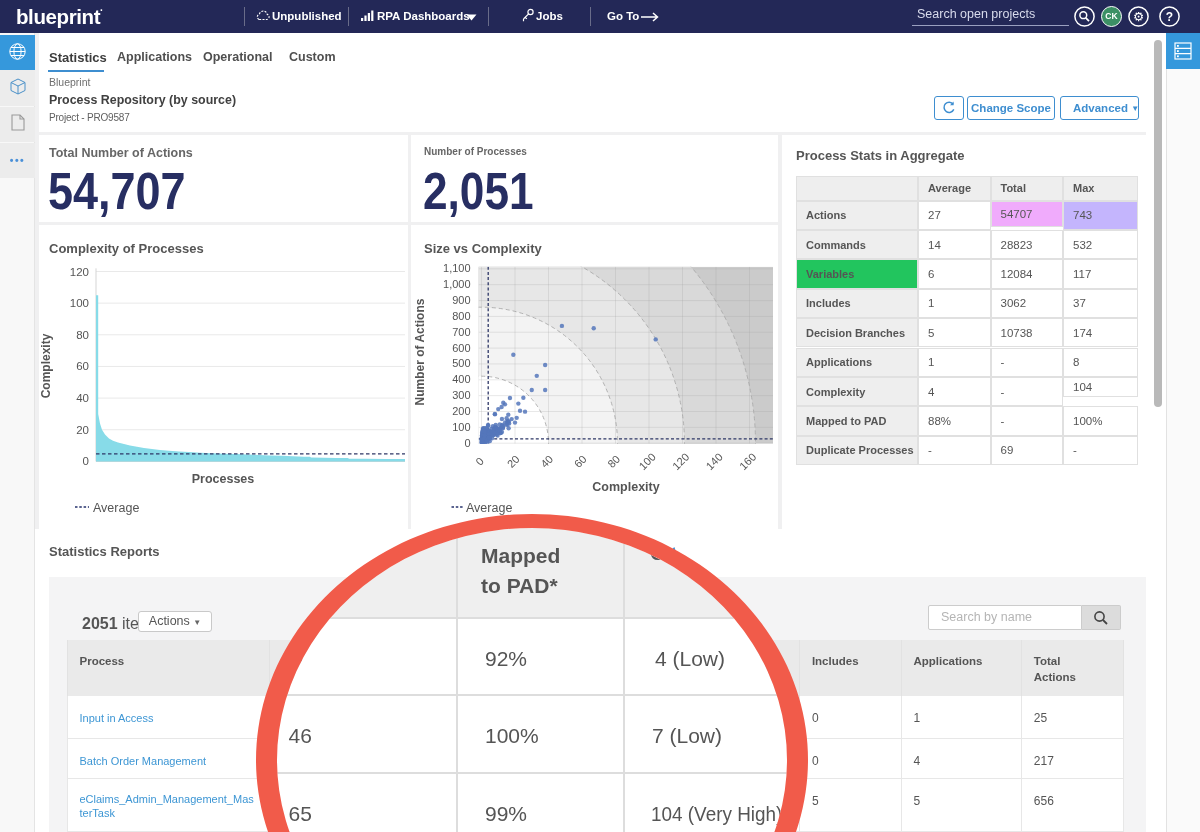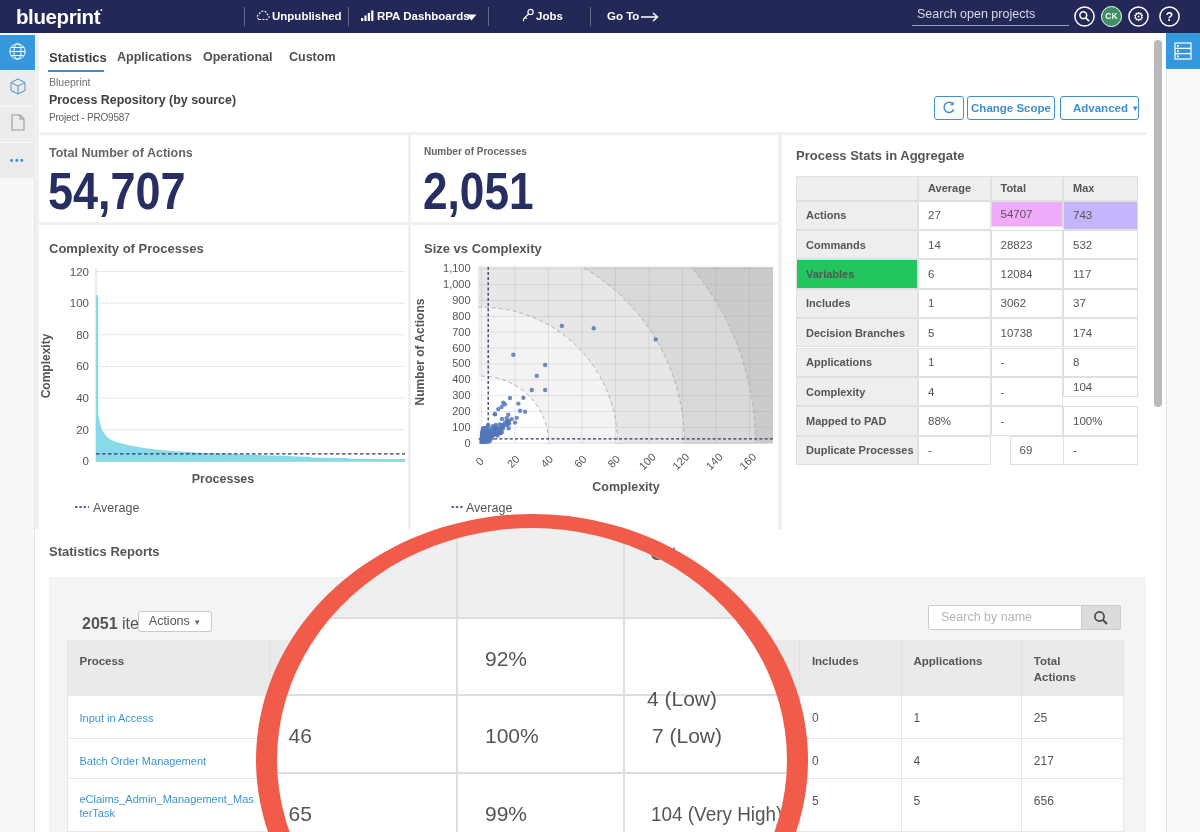--- a/index.html
+++ b/index.html
@@ -470,21 +470,21 @@
       <div class="abs" style="left:796px;top:376.9px;width:122px;height:29.4px;background:#eeeeee;border:0.5px solid #e0e0e0;font-size:11px;color:#555;font-weight:bold;padding:0 0 0 9px;display:flex;align-items:center;white-space:nowrap;">Complexity</div>
       <div class="abs" style="left:918px;top:376.9px;width:72.5px;height:29.4px;background:#fff;border:0.5px solid #e0e0e0;font-size:11.5px;color:#555;padding:0 0 0 9px;display:flex;align-items:center;white-space:nowrap;">4</div>
       <div class="abs" style="left:990.5px;top:376.9px;width:72.5px;height:29.4px;background:#fff;border:0.5px solid #e0e0e0;font-size:11.5px;color:#555;padding:0 0 0 9px;display:flex;align-items:center;white-space:nowrap;">-</div>
       <div class="abs" style="left:1063px;top:376.9px;width:74.5px;height:20px;background:#fff;border:0.5px solid #e0e0e0;font-size:11.5px;color:#555;padding:0 0 0 9px;display:flex;align-items:center;white-space:nowrap;">104</div>
       <div class="abs" style="left:796px;top:406.29999999999995px;width:122px;height:29.4px;background:#eeeeee;border:0.5px solid #e0e0e0;font-size:11px;color:#555;font-weight:bold;padding:0 0 0 9px;display:flex;align-items:center;white-space:nowrap;">Mapped to PAD</div>
       <div class="abs" style="left:918px;top:406.29999999999995px;width:72.5px;height:29.4px;background:#fff;border:0.5px solid #e0e0e0;font-size:11.5px;color:#555;padding:0 0 0 9px;display:flex;align-items:center;white-space:nowrap;">88%</div>
       <div class="abs" style="left:990.5px;top:406.29999999999995px;width:72.5px;height:29.4px;background:#fff;border:0.5px solid #e0e0e0;font-size:11.5px;color:#555;padding:0 0 0 9px;display:flex;align-items:center;white-space:nowrap;">-</div>
       <div class="abs" style="left:1063px;top:406.29999999999995px;width:74.5px;height:29.4px;background:#fff;border:0.5px solid #e0e0e0;font-size:11.5px;color:#555;padding:0 0 0 9px;display:flex;align-items:center;white-space:nowrap;">100%</div>
       <div class="abs" style="left:796px;top:435.7px;width:122px;height:29.4px;background:#eeeeee;border:0.5px solid #e0e0e0;font-size:11px;color:#555;font-weight:bold;padding:0 0 0 9px;display:flex;align-items:center;white-space:nowrap;">Duplicate Processes</div>
       <div class="abs" style="left:918px;top:435.7px;width:72.5px;height:29.4px;background:#fff;border:0.5px solid #e0e0e0;font-size:11.5px;color:#555;padding:0 0 0 9px;display:flex;align-items:center;white-space:nowrap;">-</div>
-      <div class="abs" style="left:990.5px;top:435.7px;width:72.5px;height:29.4px;background:#fff;border:0.5px solid #e0e0e0;font-size:11.5px;color:#555;padding:0 0 0 9px;display:flex;align-items:center;white-space:nowrap;margin-left:19px;">69</div>
+      <div class="abs" style="left:990.5px;top:435.7px;width:72.5px;height:29.4px;background:#fff;border:0.5px solid #e0e0e0;font-size:11.5px;color:#555;padding:0 0 0 9px;display:flex;align-items:center;white-space:nowrap;">69</div>
       <div class="abs" style="left:1063px;top:435.7px;width:74.5px;height:29.4px;background:#fff;border:0.5px solid #e0e0e0;font-size:11.5px;color:#555;padding:0 0 0 9px;display:flex;align-items:center;white-space:nowrap;">-</div>
     </div>
 
 <div class="abs" style="left:49px;top:544px;font-size:13px;font-weight:bold;color:#555;">Statistics Reports</div>
 <div class="abs" style="left:49px;top:577px;width:1097px;height:255px;background:#f4f4f5;"></div>
 <div class="abs" style="left:82px;top:615px;font-size:16px;color:#555;"><b>2051</b> items</div>
 <div class="abs" style="left:138px;top:611px;width:74px;height:21px;background:#fff;border:1px solid #c9c9c9;border-radius:3px;font-size:12.5px;color:#555;text-align:center;line-height:19px;">Actions <span style="font-size:8px;color:#666;">▼</span></div>
 <div class="abs" style="left:928px;top:605px;width:154px;height:25px;background:#fff;border:1px solid #ccc;border-radius:2px 0 0 2px;font-size:12.5px;color:#b5b5b5;line-height:23px;padding-left:12px;">Search by name</div>
 <div class="abs" style="left:1082px;top:605px;width:39px;height:25px;background:#dcdcdc;border:1px solid #ccc;border-left:none;border-radius:0 2px 2px 0;"></div>
 <svg class="abs" style="left:1093px;top:610px;" width="16" height="16" viewBox="0 0 16 16">
@@ -554,23 +554,24 @@
     </div>
 
 <div id="lens" class="abs" style="left:277px;top:528px;width:510px;height:464px;border-radius:50%;background:#fff;overflow:hidden;">
 
   <div class="abs" style="left:0;top:0;width:510px;height:90px;background:#efefef;"></div>
   <div class="abs" style="left:179px;top:0;width:1.5px;height:464px;background:#ddd;"></div>
   <div class="abs" style="left:346px;top:0;width:1.5px;height:464px;background:#ddd;"></div>
   <div class="abs" style="left:0;top:89px;width:510px;height:1.5px;background:#ddd;"></div>
   <div class="abs" style="left:0;top:166px;width:510px;height:1.5px;background:#ddd;"></div>
   <div class="abs" style="left:0;top:244px;width:510px;height:1.5px;background:#ddd;"></div>
+  <div class="abs" style="left:204px;top:12.5px;font-size:21px;font-weight:bold;color:#555;line-height:30px;">Mapped<br>to PAD*</div>
   <div class="abs" style="left:373px;top:12.5px;font-size:21px;font-weight:bold;color:#555;">Complexity</div>
   <div class="abs" style="left:208px;top:119px;font-size:21px;color:#555;">92%</div>
-  <div class="abs" style="left:370px;top:119px;font-size:21px;color:#555;margin-top:40px;">4 (Low)</div>
+  <div class="abs" style="left:378px;top:119px;font-size:21px;color:#555;">4 (Low)</div>
   <div class="abs" style="left:11.5px;top:196px;font-size:21px;color:#555;">46</div>
   <div class="abs" style="left:208px;top:196px;font-size:21px;color:#555;">100%</div>
   <div class="abs" style="left:375px;top:196px;font-size:21px;color:#555;">7 (Low)</div>
   <div class="abs" style="left:11.5px;top:274px;font-size:21px;color:#555;">65</div>
   <div class="abs" style="left:208px;top:274px;font-size:21px;color:#555;">99%</div>
   <div class="abs" style="left:374px;top:274px;font-size:21px;color:#555;white-space:nowrap;transform:scaleX(0.9);transform-origin:0 0;">104 (Very High)</div>
 </div>
 <svg class="abs" style="left:669px;top:547px;" width="9" height="7" viewBox="0 0 9 7">
       <path d="M4.5 0 L8.5 6 L0.5 6 z" fill="#4191d6" transform="rotate(15 4.5 3.5)"></path>
     </svg>

